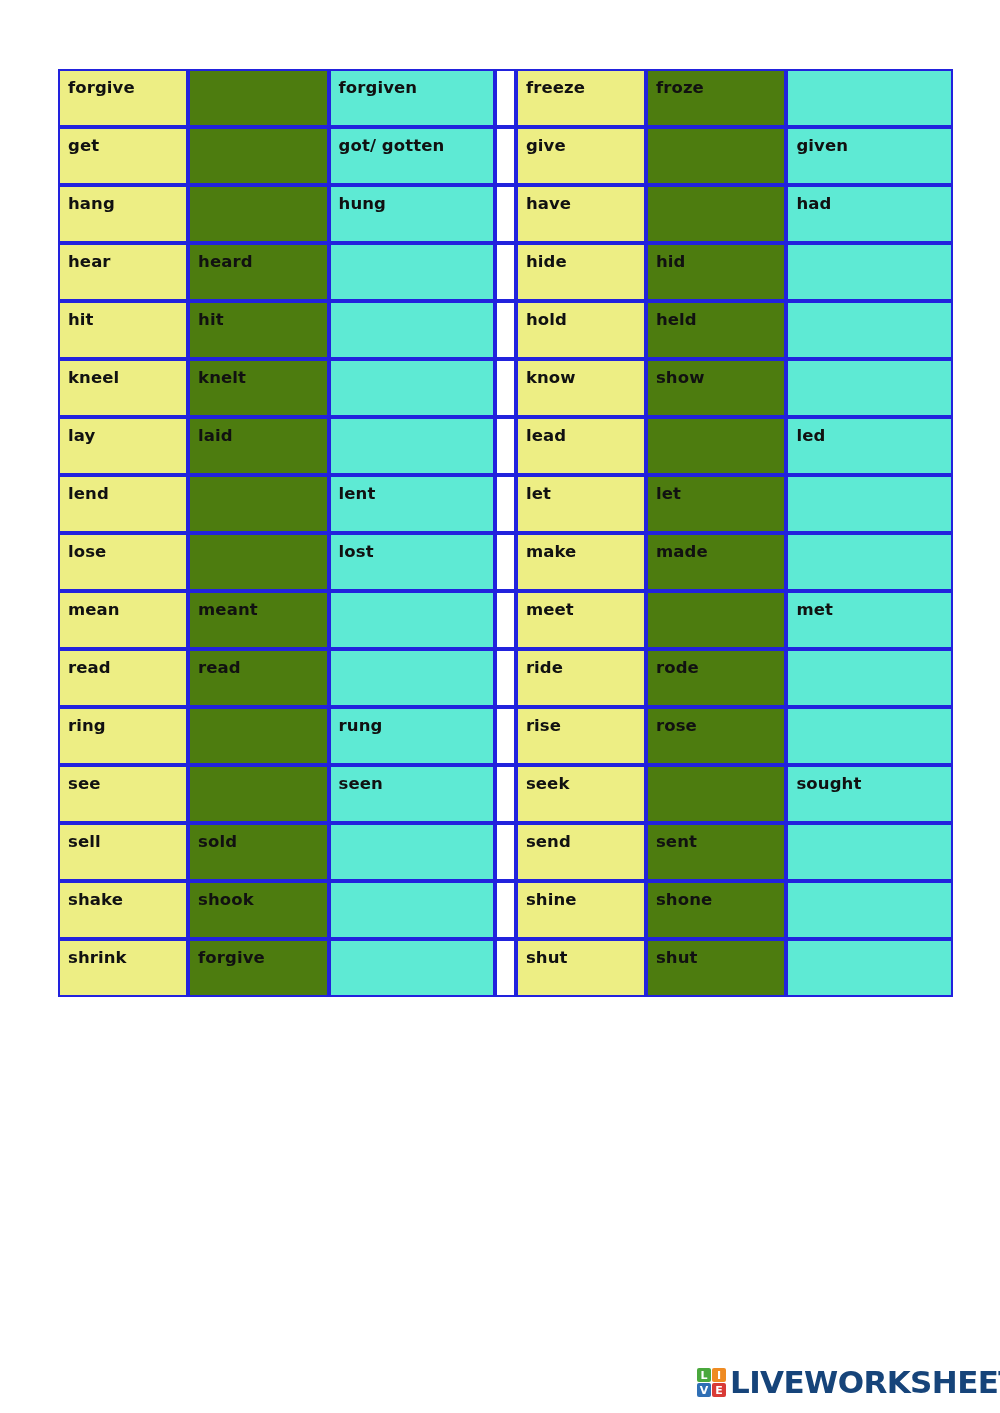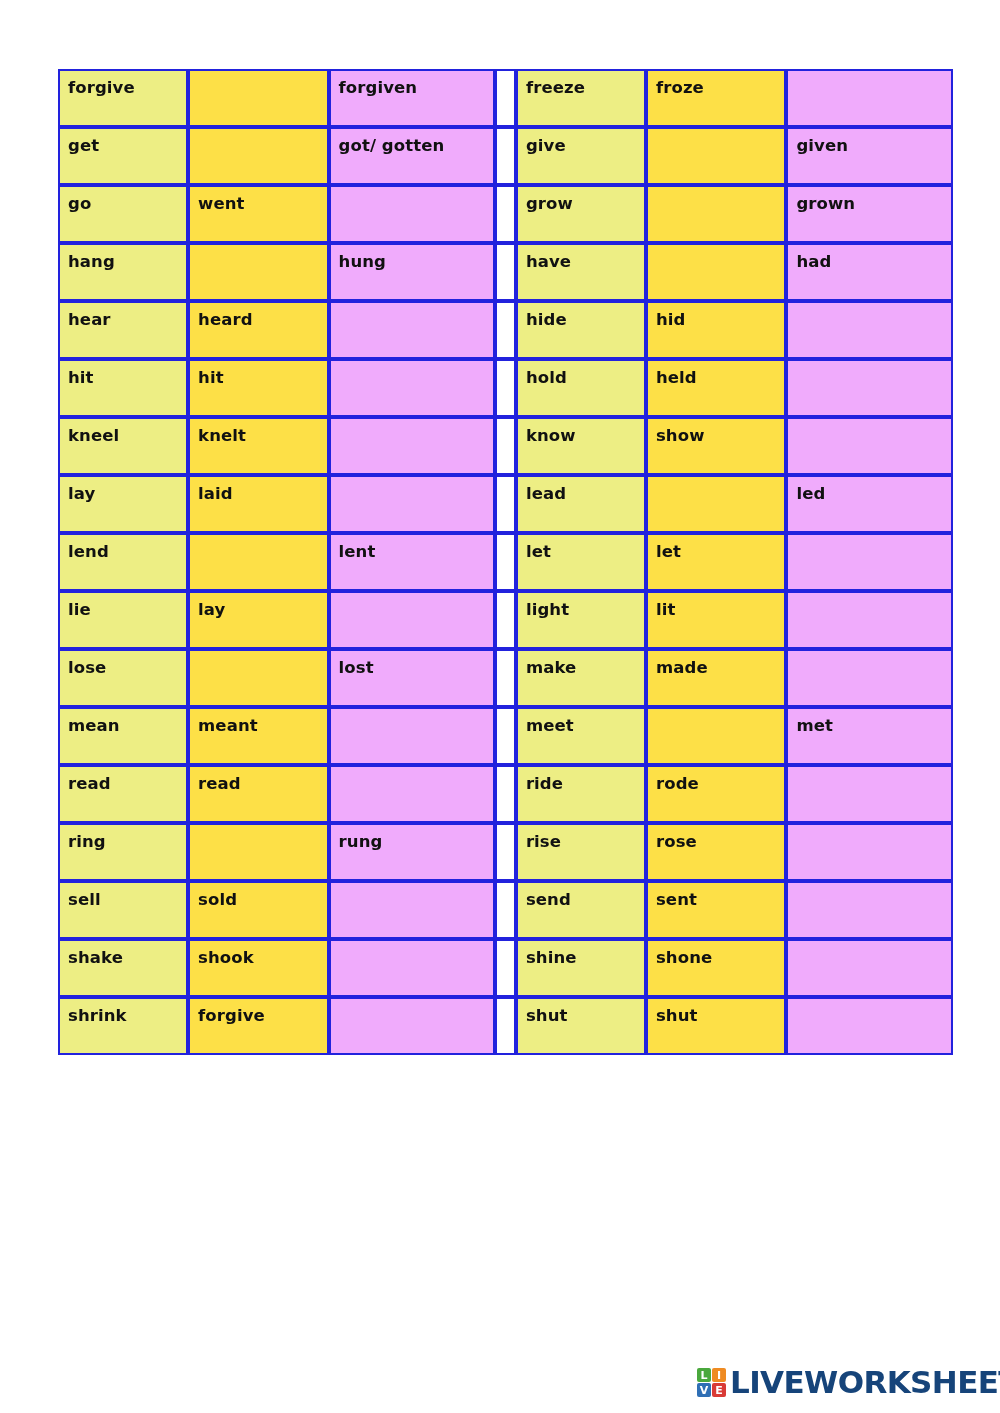--- a/index.html
+++ b/index.html
@@ -37,22 +37,22 @@
     font-weight: bold;
     color: #111111;
     vertical-align: top;
     height: 40px;
     line-height: 1.22;
     letter-spacing: 0.1px;
     overflow: hidden;
   }
 
   td.c-base    { background: #edee84; }
-  td.c-past    { background: #fde047; }
-  td.c-part    { background: #f0abfc; }
+  td.c-past    { background: #4d7c0f; }
+  td.c-part    { background: #5eead4; }
   td.c-gap     { background: #ffffff; border-top: 2px solid #2222dd; border-bottom: 2px solid #2222dd; border-left: 2px solid #2222dd; border-right: 2px solid #2222dd; padding: 0; }
 
   
   col.w-base  { width: 125px; }
   col.w-past  { width: 135px; }
   col.w-part  { width: 160px; }
   col.w-gap   { width: 20px; }
 
   #footer-logo {
     position: absolute;
@@ -124,29 +124,20 @@
         <tr>
           <td class="c-base">get</td>
           <td class="c-past"></td>
           <td class="c-part">got/ gotten</td>
           <td class="c-gap"></td>
           <td class="c-base">give</td>
           <td class="c-past"></td>
           <td class="c-part">given</td>
         </tr>
         <tr>
-          <td class="c-base">go</td>
-          <td class="c-past">went</td>
-          <td class="c-part"></td>
-          <td class="c-gap"></td>
-          <td class="c-base">grow</td>
-          <td class="c-past"></td>
-          <td class="c-part">grown</td>
-        </tr>
-        <tr>
           <td class="c-base">hang</td>
           <td class="c-past"></td>
           <td class="c-part">hung</td>
           <td class="c-gap"></td>
           <td class="c-base">have</td>
           <td class="c-past"></td>
           <td class="c-part">had</td>
         </tr>
         <tr>
           <td class="c-base">hear</td>
@@ -187,29 +178,20 @@
         <tr>
           <td class="c-base">lend</td>
           <td class="c-past"></td>
           <td class="c-part">lent</td>
           <td class="c-gap"></td>
           <td class="c-base">let</td>
           <td class="c-past">let</td>
           <td class="c-part"></td>
         </tr>
         <tr>
-          <td class="c-base">lie</td>
-          <td class="c-past">lay</td>
-          <td class="c-part"></td>
-          <td class="c-gap"></td>
-          <td class="c-base">light</td>
-          <td class="c-past">lit</td>
-          <td class="c-part"></td>
-        </tr>
-        <tr>
           <td class="c-base">lose</td>
           <td class="c-past"></td>
           <td class="c-part">lost</td>
           <td class="c-gap"></td>
           <td class="c-base">make</td>
           <td class="c-past">made</td>
           <td class="c-part"></td>
         </tr>
         <tr>
           <td class="c-base">mean</td>
@@ -230,20 +212,29 @@
           <td class="c-part"></td>
         </tr>
         <tr>
           <td class="c-base">ring</td>
           <td class="c-past"></td>
           <td class="c-part">rung</td>
           <td class="c-gap"></td>
           <td class="c-base">rise</td>
           <td class="c-past">rose</td>
           <td class="c-part"></td>
+        </tr>
+        <tr>
+          <td class="c-base">see</td>
+          <td class="c-past"></td>
+          <td class="c-part">seen</td>
+          <td class="c-gap"></td>
+          <td class="c-base">seek</td>
+          <td class="c-past"></td>
+          <td class="c-part">sought</td>
         </tr>
         <tr>
           <td class="c-base">sell</td>
           <td class="c-past">sold</td>
           <td class="c-part"></td>
           <td class="c-gap"></td>
           <td class="c-base">send</td>
           <td class="c-past">sent</td>
           <td class="c-part"></td>
         </tr>

